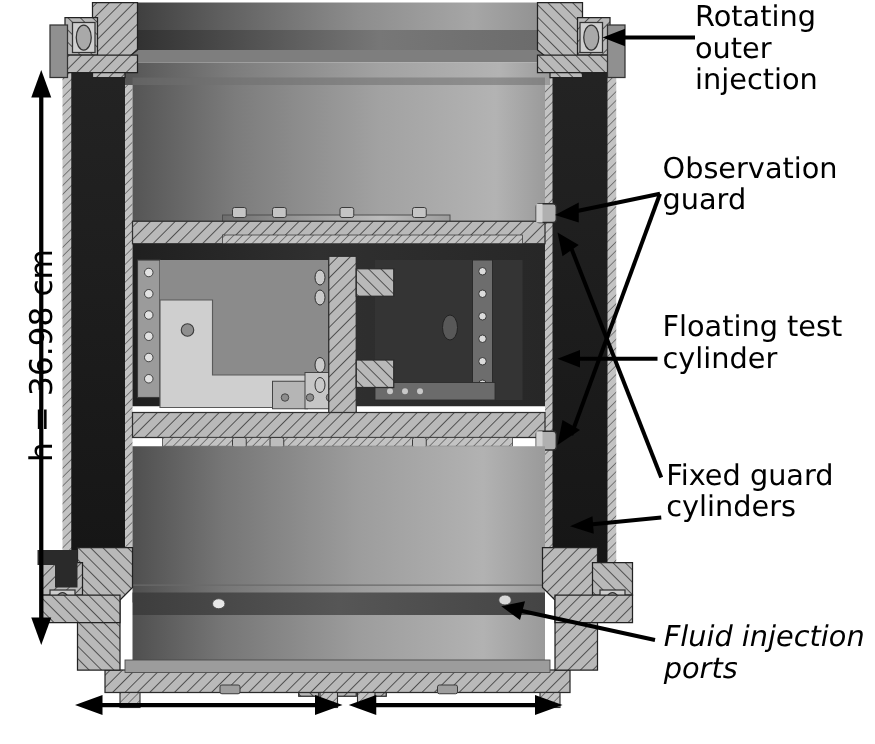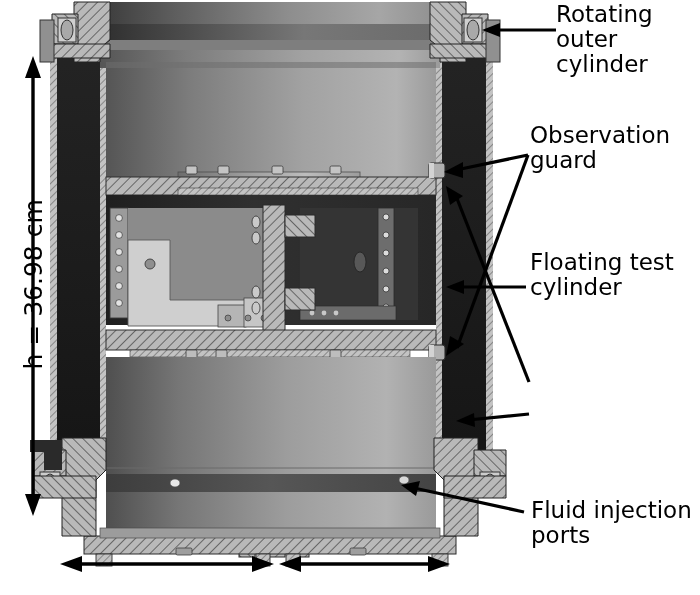--- a/index.html
+++ b/index.html
@@ -325,30 +325,32 @@
 
       <g>
         <line x1="293" y1="564" x2="436" y2="564"></line>
         <polygon points="279,564 301,556 301,572" fill="#000" stroke="none"></polygon>
         <polygon points="450,564 428,556 428,572" fill="#000" stroke="none"></polygon>
       </g>
     </g>
   </svg>
 
   <div class="lbl" style="left:556px;top:2px;">Rotating outer
-cylinder</div>
+injection</div>
 
   <div class="lbl" style="left:530px;top:123px;">Observation
 guard</div>
 
   <div class="lbl" style="left:530px;top:250px;">Floating test
 cylinder</div>
 
-
-  <div class="lbl" style="left:531px;top:498px;">Fluid injection
+  <div class="lbl" style="left:533px;top:369px;">Fixed guard
+cylinders</div>
+
+  <div class="lbl" style="left:531px;top:498px;font-style:italic;">Fluid injection
 ports</div>
 
   <div id="hlabel">
     <span class="dimlbl" style="position:static;">h = 36.98 cm</span>
   </div>
 
 
 
 </div>
 

